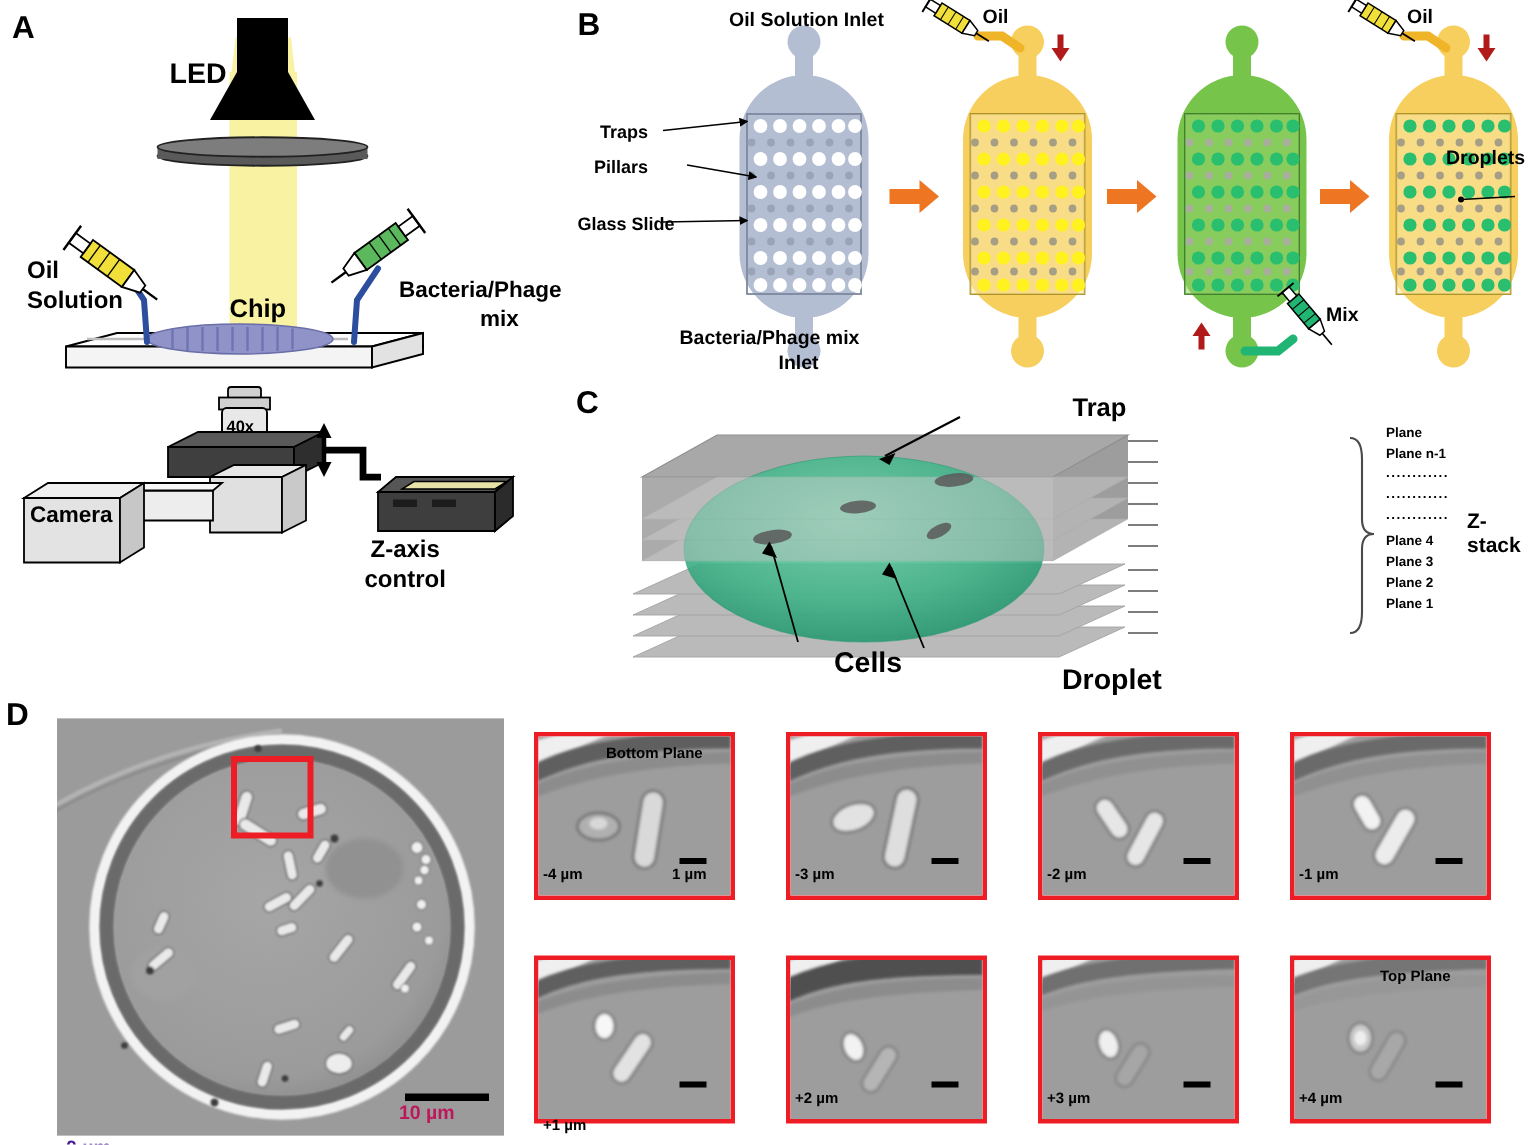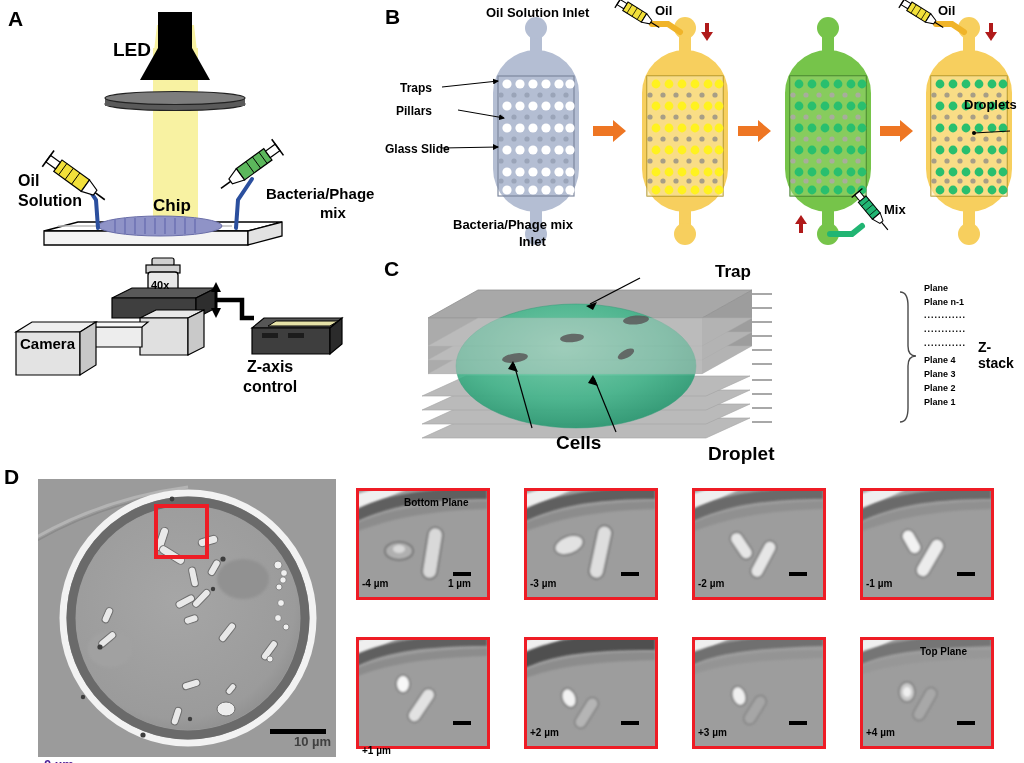--- a/index.html
+++ b/index.html
@@ -689,21 +689,21 @@
         <circle cx="45" cy="218" r="2.2"></circle>
       </g>
       <ellipse cx="188" cy="230" rx="9" ry="7" fill="#ededed" stroke="#6f6f6f" stroke-width="1"></ellipse>
     </g>
   </svg>
 </div>
 
 <div class="abs" style="left:154px;top:504px;width:55px;height:55px;border:4px solid #ee1c25;box-sizing:border-box;z-index:5;"></div>
 <div class="abs lbl" style="left:44px;top:735px;font-size:13px;color:#4c1d95;z-index:6;margin-top:23px;">0 µm</div>
 <div class="abs" style="left:270px;top:729px;width:56px;height:5px;background:#000;z-index:6;"></div>
-<div class="abs lbl" style="left:266px;top:735px;font-size:13px;color:#404040;z-index:6;margin-left:28px;">10 µm</div>
+<div class="abs lbl" style="left:266px;top:735px;font-size:13px;color:#be185d;z-index:6;">10 µm</div>
 
 <div class="imgcell" style="left:356px;top:488px;width:134px;height:112px;">
   <svg width="128" height="106" viewBox="0 0 128 106" style="position:absolute;left:0;top:0;">
     <defs>
         <filter id="b1">
           <feGaussianBlur stdDeviation="1.1"></feGaussianBlur>
         </filter>
       </defs>
     <rect width="128" height="106" fill="#9d9d9d"></rect>
     <path d="M-6 4 L36 -8 L62 -8 L-6 22 Z" fill="#efefef" filter="url(#b1)"></path>

